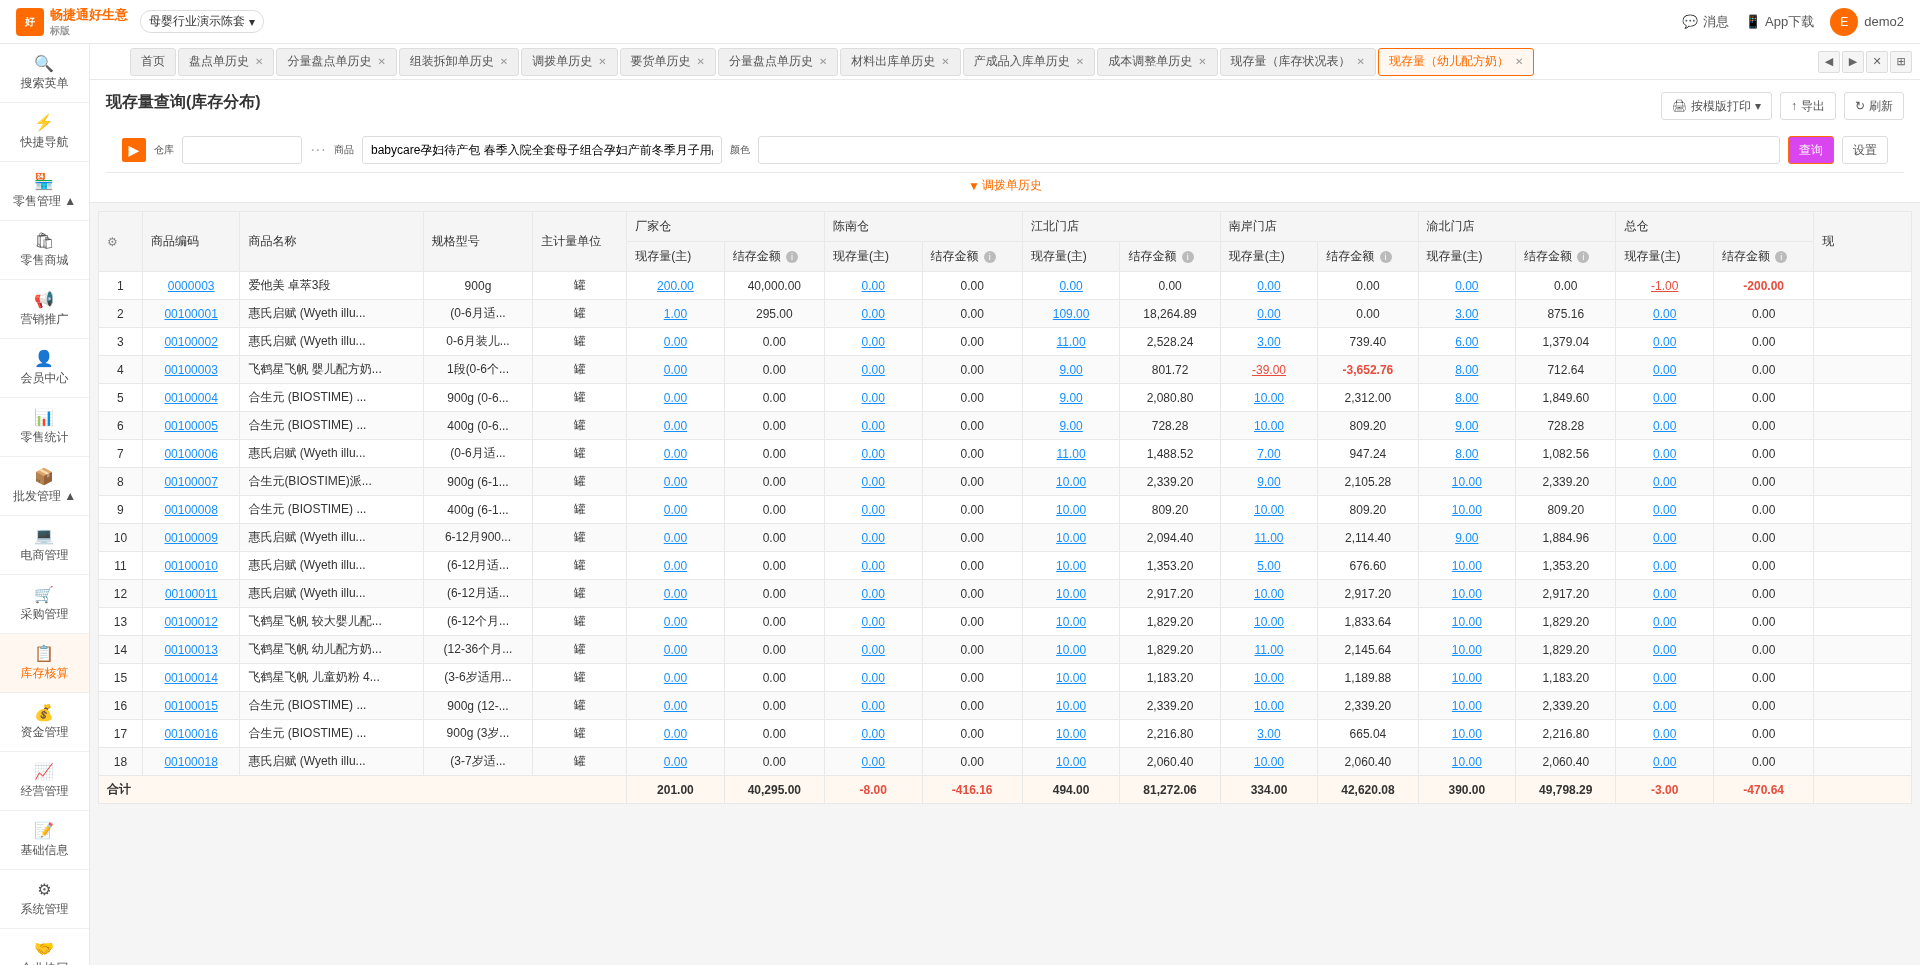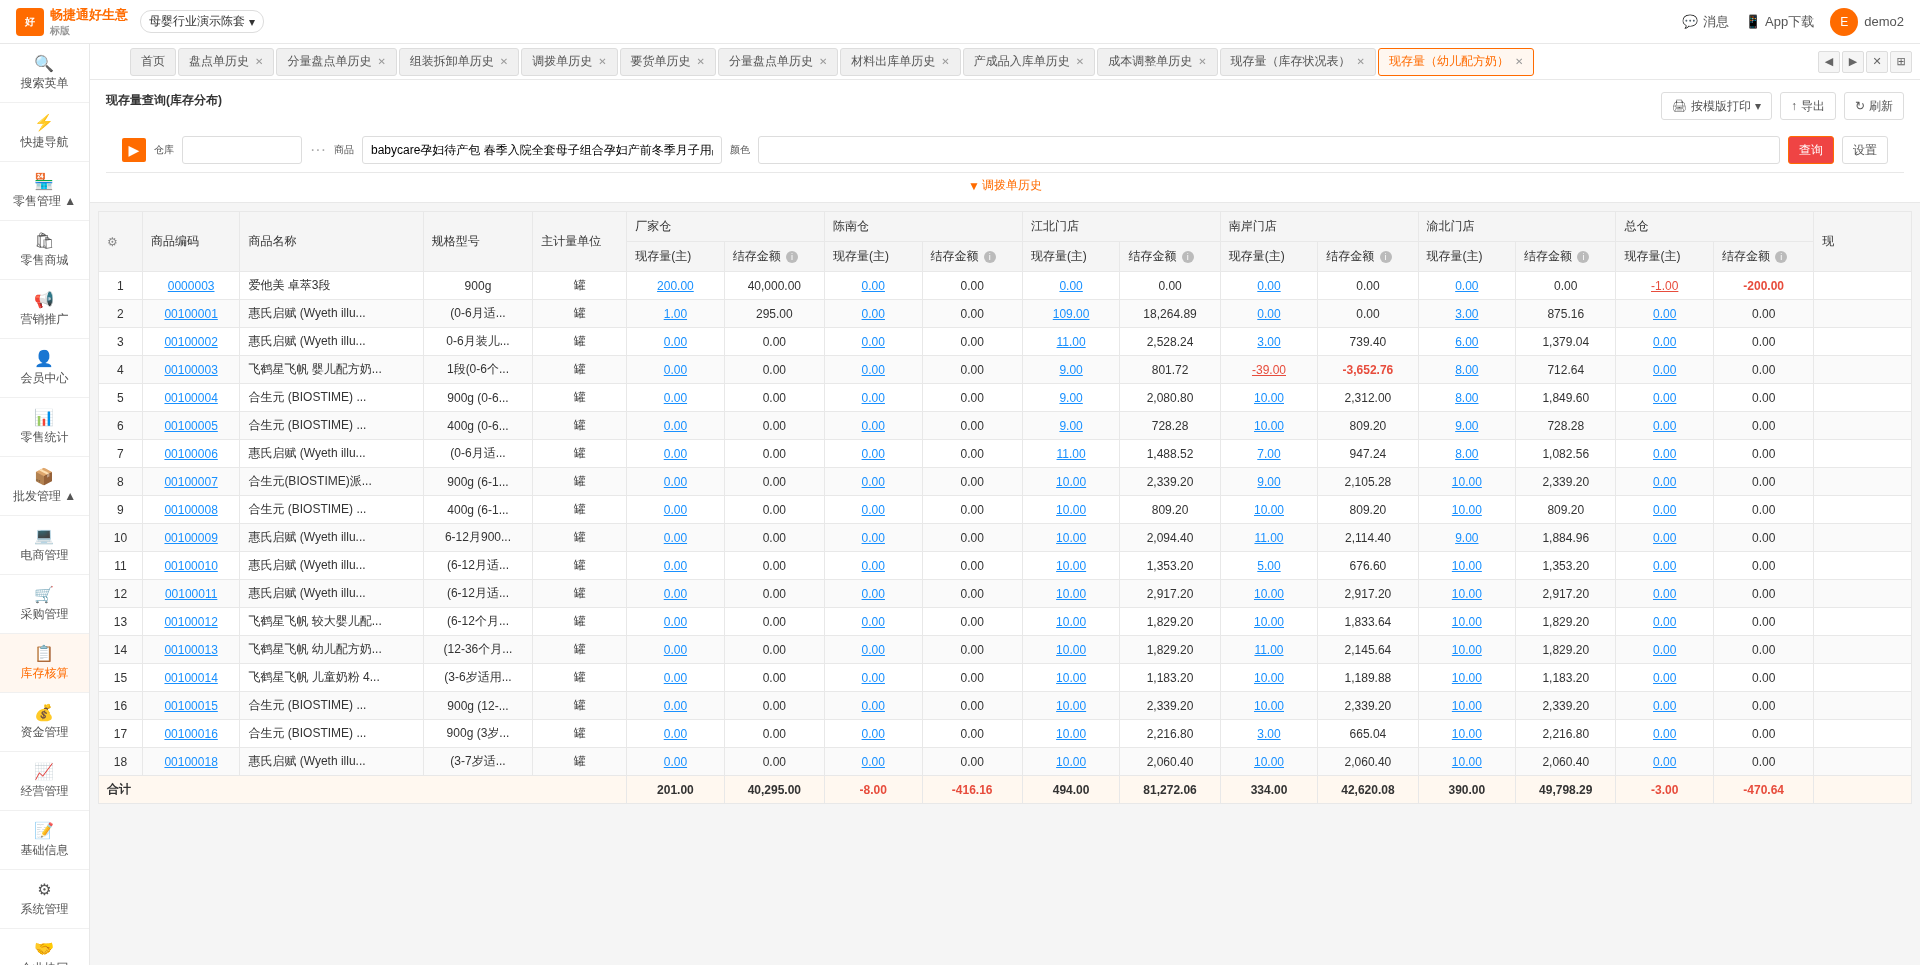--- a/index.html
+++ b/index.html
@@ -141,21 +141,21 @@
       flex-direction: column;
     }
 
     
     .page-header {
       background: #fff;
       padding: 12px 16px 0;
       border-bottom: 1px solid #e8e8e8;
     }
     .page-title {
-      font-size: 12px;
+      font-size: 16px;
       font-weight: bold;
       color: #333;
       margin-bottom: 10px;
     }
     .page-actions {
       display: flex;
       justify-content: flex-end;
       gap: 8px;
       margin-bottom: 8px;
     }
@@ -166,21 +166,21 @@
       border-radius: 3px;
       background: #fff;
       cursor: pointer;
       font-size: 12px;
       color: #555;
       display: flex;
       align-items: center;
       gap: 4px;
     }
     .btn-action.primary {
-      background: #ef4444;
+      background: #d946ef;
       color: #fff;
       border-color: #ff6b00;
     }
 
     
     .filter-bar {
       background: #fff;
       padding: 8px 16px;
       display: flex;
       align-items: center;

